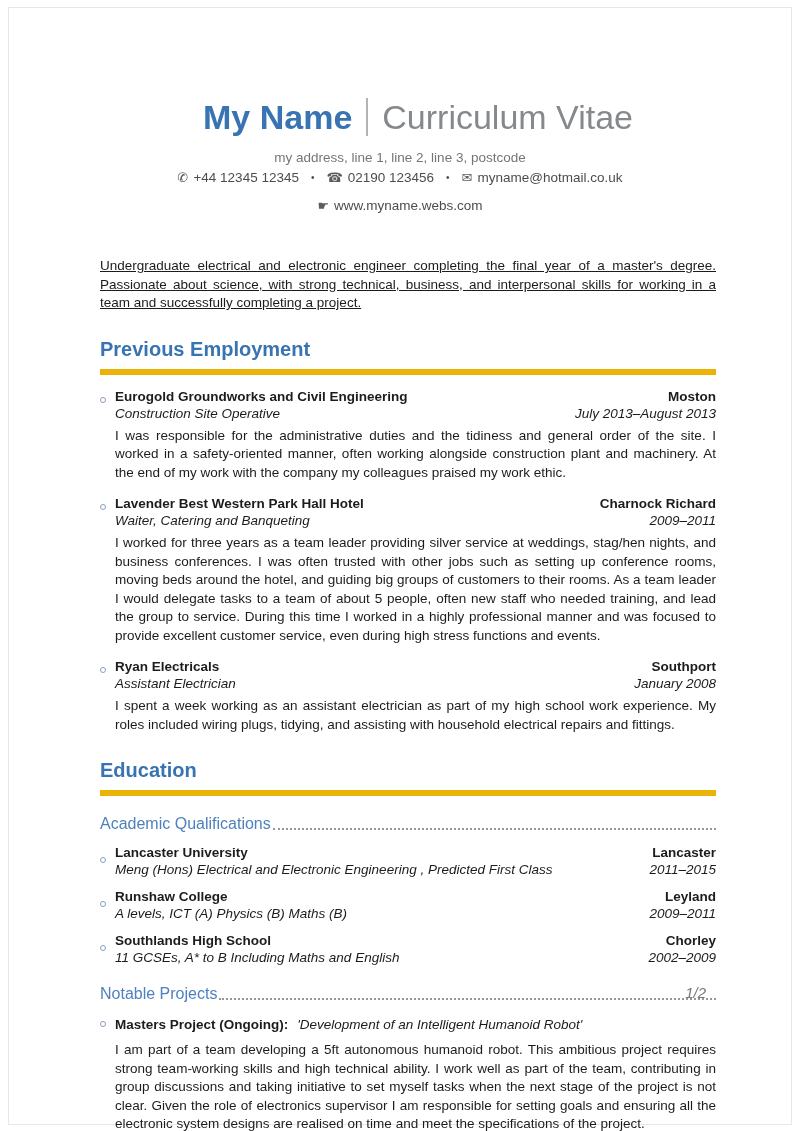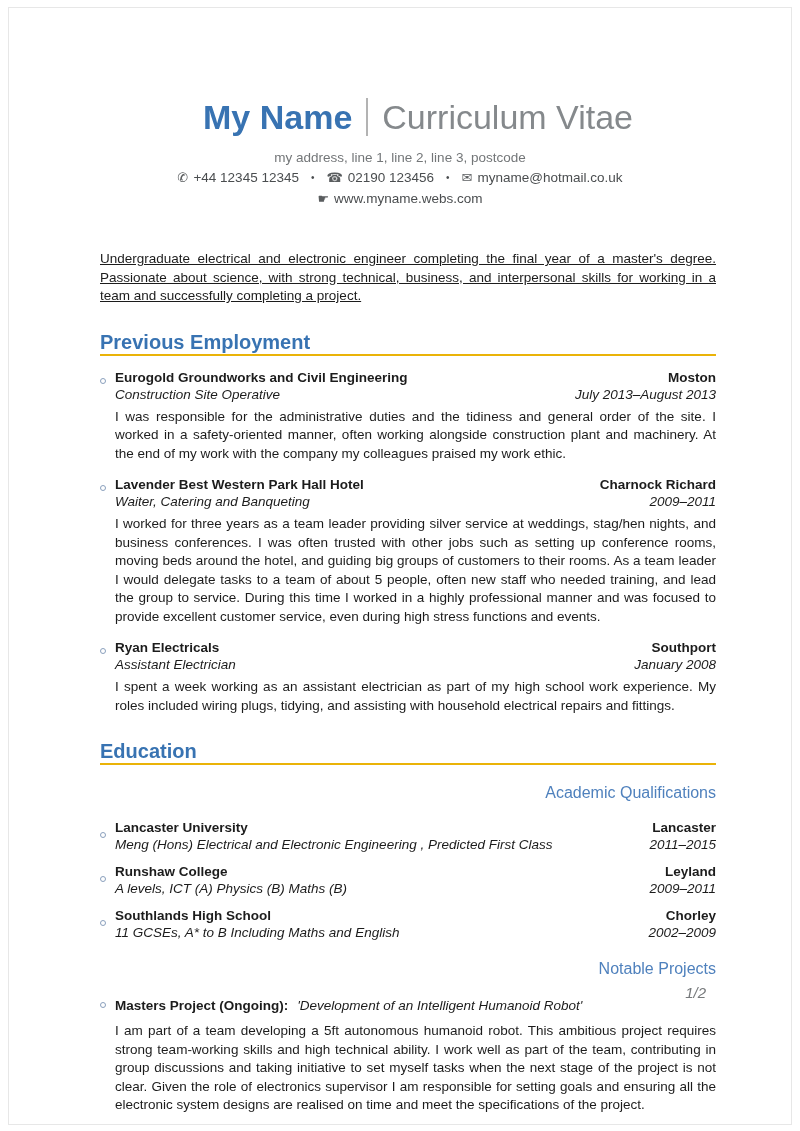--- a/index.html
+++ b/index.html
@@ -23,32 +23,32 @@
   .name-line { line-height: 46px; white-space: nowrap; margin-left: 36px; }
   .name { color: #3873b2; font-weight: bold; font-size: 34px; }
   .vsep { display: inline-block; width: 2px; height: 38px; background: #b3b3b3;
           margin: 0 14px; vertical-align: -7px; }
   .doc-title { color: #85898c; font-size: 34px; font-weight: normal; }
   .address { color: #737678; font-size: 13.5px; margin-top: 3px; }
   .contact { color: #4a4d4f; font-size: 13.5px; margin-top: 5px; }
   .contact .icon { font-size: 13px; color: #5a5d5f; margin-right: 5px; }
   .contact .dot-sep { font-size: 10px; color: #4a4d4f; margin: 0 12px; vertical-align: 1px; }
   .contact-link { color: #4a4d4f; text-decoration: none; }
-  .contact2 { margin-top: 6px; }
+  .contact2 { margin-top: 13px; }
 
   
   .summary { margin-top: 44px; font-size: 13.5px; line-height: 18.5px; text-align: justify; text-decoration: underline; }
 
   
   .section-title {
     margin: 24px 0 0 0; font-size: 20px; font-weight: bold; color: #3873b2;
-    padding-bottom: 0; border-bottom: 2px solid #eab308; line-height: 24px;
+    padding-bottom: 8px; border-bottom: 6px solid #eab308; line-height: 24px;
   }
   .subsection { display: flex; align-items: flex-end; margin-top: 18px;
-                color: #4f81bd; font-size: 16px; line-height: 20px; flex-direction: column; }
+                color: #4f81bd; font-size: 16px; line-height: 20px; }
   .leader { flex: 1; border-bottom: 2px dotted #979797; margin: 0 0 4px 2px; }
 
   
   .entry { position: relative; padding-left: 15px; margin-top: 13px; font-size: 13.5px; }
   .bullet { position: absolute; left: 0; top: 9px; width: 6px; height: 6px;
             border: 1.5px solid #8aa0bd; border-radius: 50%; background: transparent; }
   .entry-head { display: flex; justify-content: space-between; font-weight: bold; line-height: 17px; }
   .entry-sub  { display: flex; justify-content: space-between; font-style: italic; line-height: 17px; gap: 32px; }
   .entry-desc { margin-top: 5px; text-align: justify; line-height: 18.5px; }
   .edu-entry { margin-top: 10px; }

